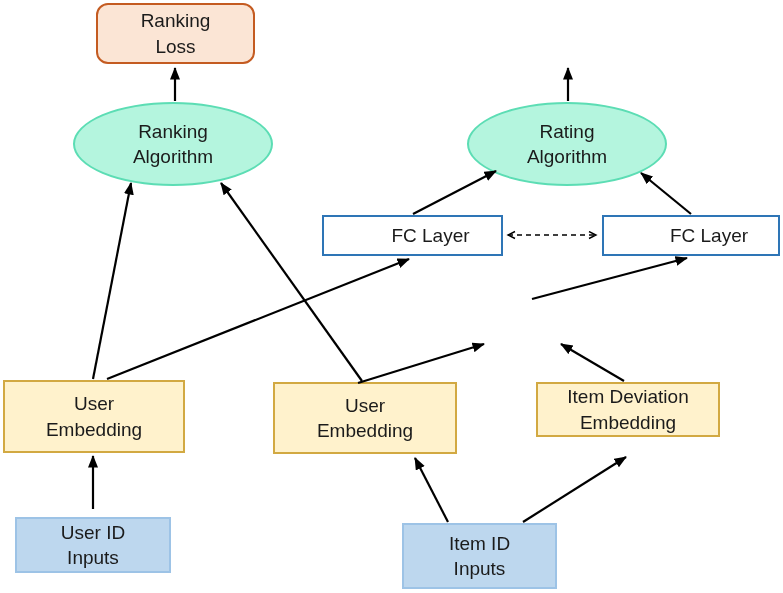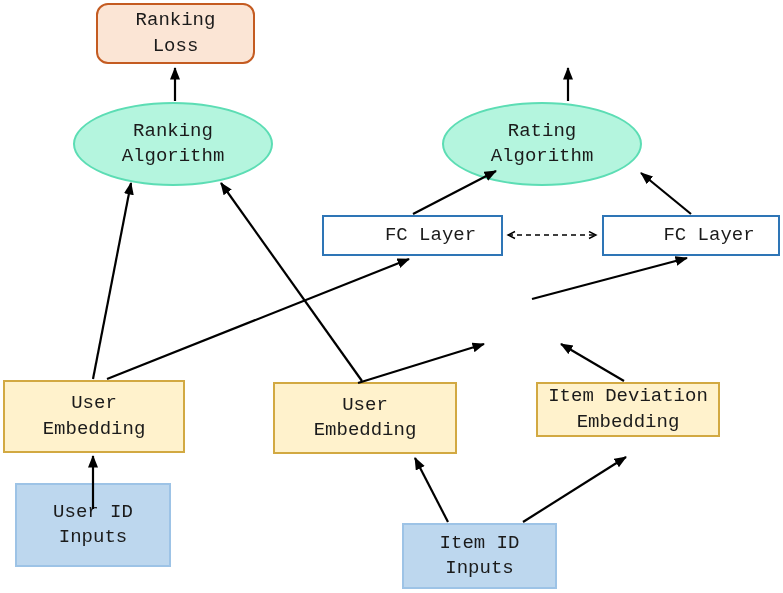--- a/index.html
+++ b/index.html
@@ -1,18 +1,18 @@
 <!DOCTYPE html>
 <html style="--background: #ffffff; --text_color: #1b1b1b; --arrow_color: #000000; --loss_fill: #fbe5d5; --loss_border: #c45b21; --algo_fill: #b4f5de; --algo_border: #5cddb4; --fc_fill: #ffffff; --fc_border: #2e75b6; --embed_fill: #fff2cc; --embed_border: #d2a942; --input_fill: #bdd7ee; --input_border: #9dc3e6;"><head>
 <meta charset="utf-8">
 <style>
   html,body{margin:0;padding:0;background:#fff;}
   .stage{
     position:relative;width:783px;height:593px;background:var(--background);
-    font-family:Liberation Mono, monospace;color:var(--text_color);
+    font-family:Liberation Sans, sans-serif;color:var(--text_color);
     overflow:hidden;
   }
   .node{
     position:absolute;display:flex;align-items:center;justify-content:center;
     text-align:center;white-space:pre-line;font-size:19px;line-height:1.32;
     box-sizing:border-box;z-index:1;
   }
   .loss{background:var(--loss_fill);border:2px solid var(--loss_border);border-radius:12px;}
   .algo{background:var(--algo_fill);border:2px solid var(--algo_border);border-radius:50%;}
   .fc{background:var(--fc_fill);border:2px solid var(--fc_border);padding-left:36px;}
@@ -29,38 +29,38 @@
 
 <div class="stage">
 
   <div class="node loss" style="left:96px;top:3px;width:159px;height:61px;">Ranking
 Loss</div>
 
 
   <div class="node algo" style="left:73px;top:102px;width:200px;height:84px;">Ranking
 Algorithm</div>
 
-  <div class="node algo" style="left:442px;top:102px;width:200px;height:84px;">Rating
+  <div class="node algo" style="left:467px;top:102px;width:200px;height:84px;">Rating
 Algorithm</div>
 
   <div class="node fc" style="left:322px;top:215px;width:181px;height:41px;">FC Layer</div>
 
   <div class="node fc" style="left:602px;top:215px;width:178px;height:41px;">FC Layer</div>
 
 
   <div class="node embed" style="left:3px;top:380px;width:182px;height:73px;">User
 Embedding</div>
 
   <div class="node embed" style="left:273px;top:382px;width:184px;height:72px;">User
 Embedding</div>
 
   <div class="node embed" style="left:536px;top:382px;width:184px;height:55px;">Item Deviation
 Embedding</div>
 
-  <div class="node input" style="left:15px;top:483px;width:156px;height:84px;">User ID
+  <div class="node input" style="left:15px;top:517px;width:156px;height:56px;">User ID
 Inputs</div>
 
   <div class="node input" style="left:402px;top:523px;width:155px;height:66px;">Item ID
 Inputs</div>
 
   <svg class="wires" width="783" height="593" viewBox="0 0 783 593">
     <defs>
       <marker id="ah" markerUnits="userSpaceOnUse" markerWidth="13" markerHeight="11" refX="11.5" refY="5" orient="auto">
         <path class="ah-fill" d="M0,0 L12.5,5 L0,10 z"></path>
       </marker>

